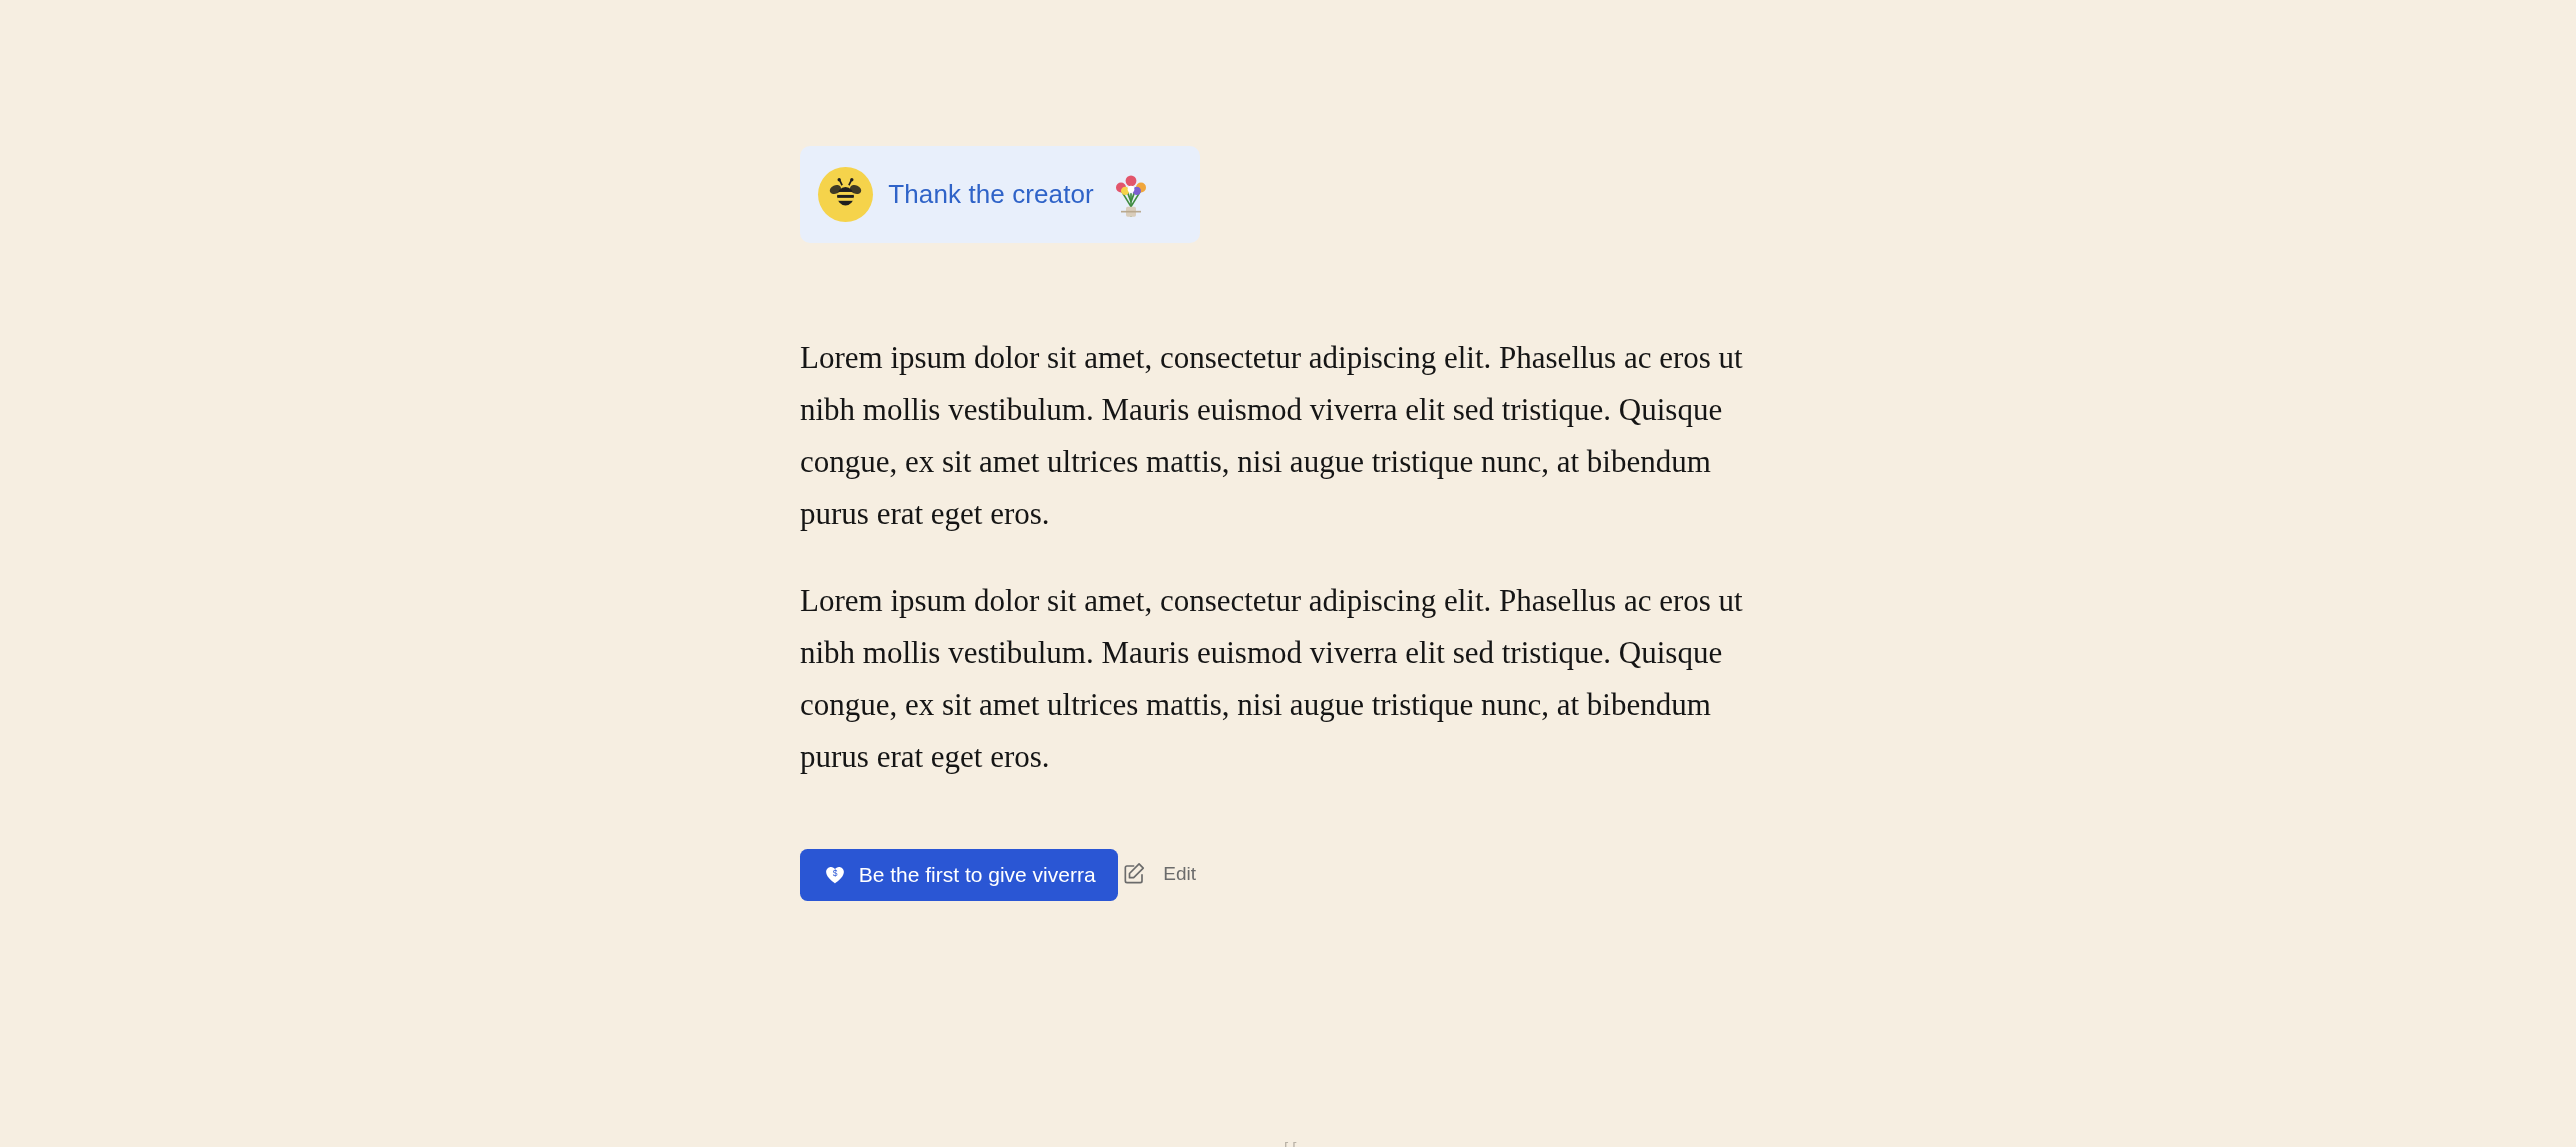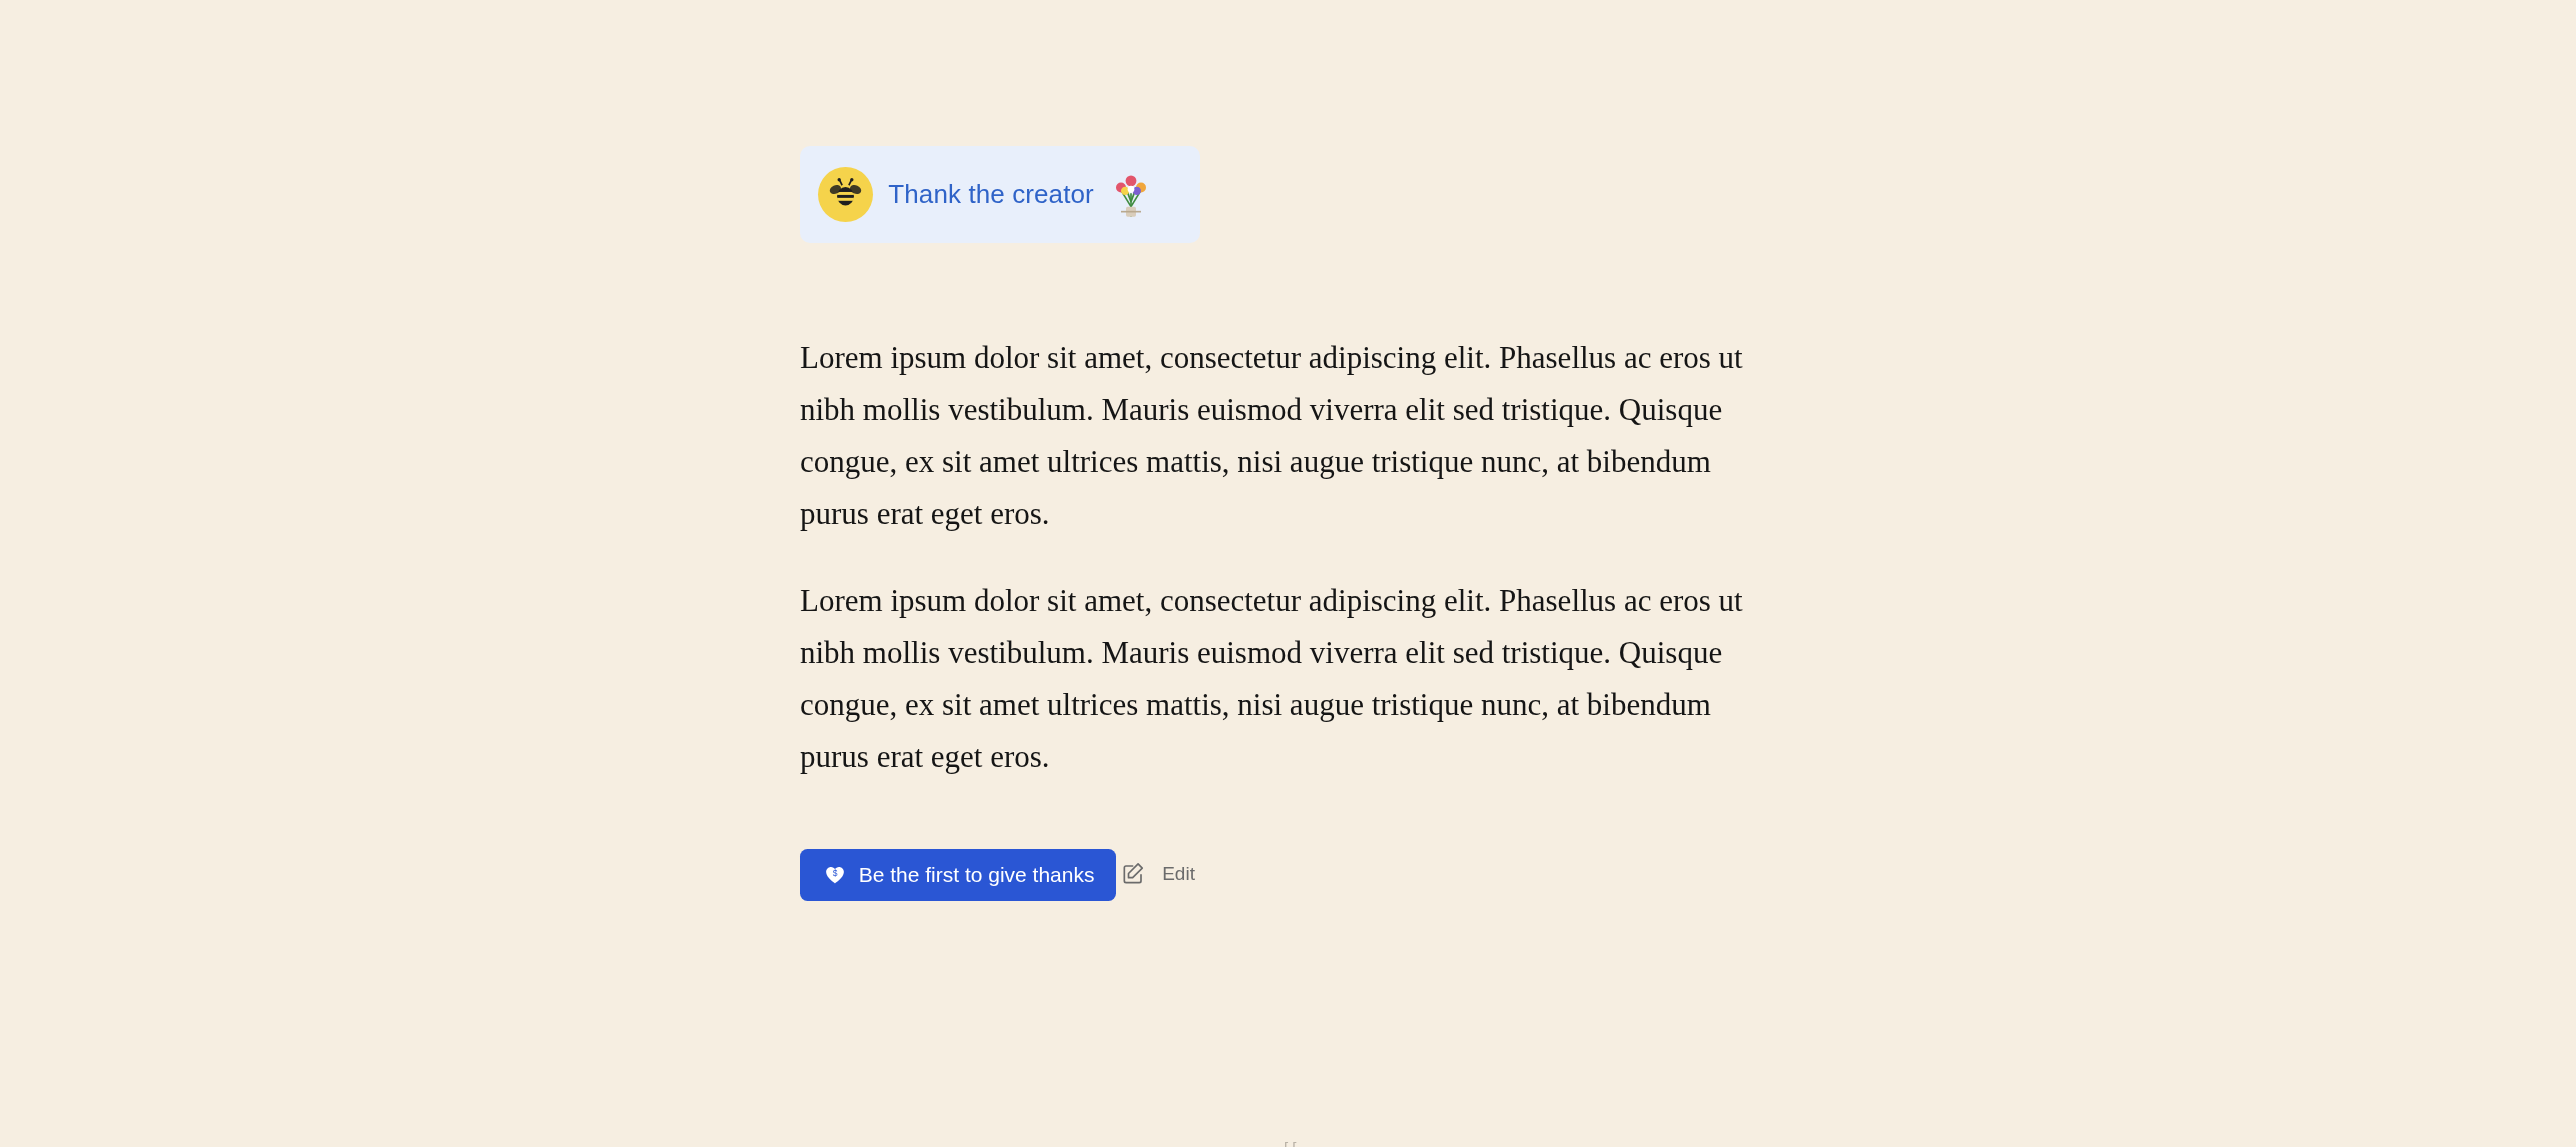--- a/index.html
+++ b/index.html
@@ -196,21 +196,21 @@
     </div>
 
     
     <button class="thanks-button">
       <span class="heart-icon">
         <svg width="22" height="22" viewBox="0 0 26 26" aria-hidden="true" style="font-size:25px">
           <path d="M13 23 C13 23 2.5 16.2 2.5 9.6 C2.5 6.2 5.1 3.6 8.3 3.6 C10.3 3.6 12.1 4.7 13 6.3 C13.9 4.7 15.7 3.6 17.7 3.6 C20.9 3.6 23.5 6.2 23.5 9.6 C23.5 16.2 13 23 13 23 Z" fill="#ffffff"></path>
           <text x="13" y="14.5" text-anchor="middle" font-size="10" font-family="Liberation Sans, sans-serif" fill="#2a56d4">$</text>
         </svg>
       </span>
-      <span>Be the first to give thanks</span>
+      <span>Be the first to give viverra</span>
     </button>
 
     
     <div class="edit-row">
       <span class="edit-icon">
         <svg width="25" height="25" viewBox="0 0 30 30" aria-hidden="true">
           <path d="M24 16.5 V24 a2 2 0 0 1 -2 2 H6 a2 2 0 0 1 -2 -2 V8 a2 2 0 0 1 2 -2 h8" fill="none" stroke="#6b6b6b" stroke-width="2" stroke-linecap="round"></path>
           <path d="M20.5 3.5 l5 5 L14 20 H9 v-5 Z" fill="none" stroke="#6b6b6b" stroke-width="2" stroke-linejoin="round"></path>
         </svg>
       </span>

